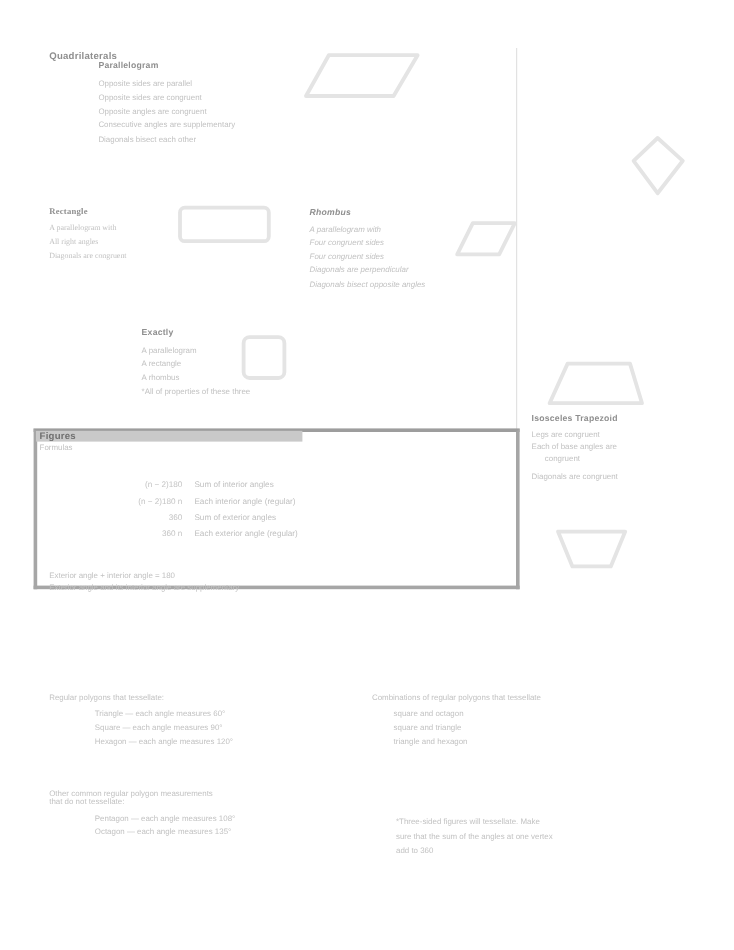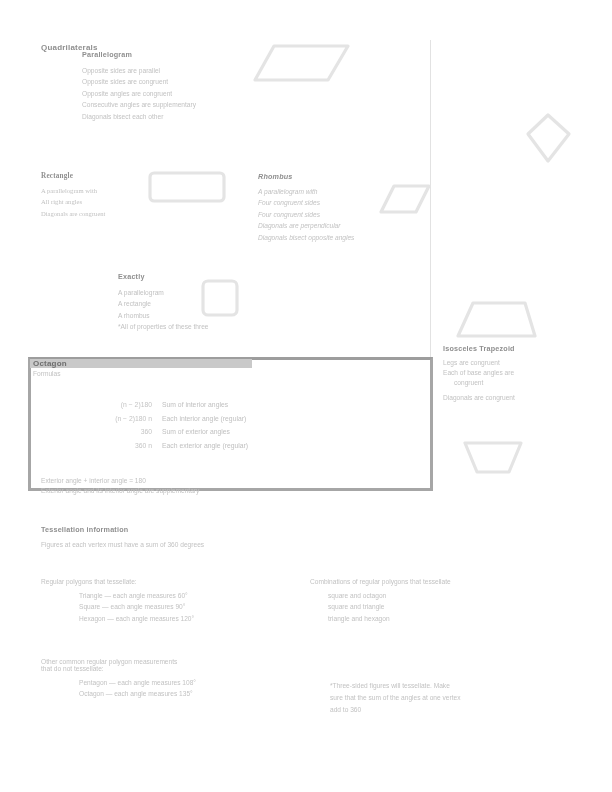--- a/index.html
+++ b/index.html
@@ -183,21 +183,21 @@
     </div>
   </div>
 
   <div class="shape block" style="left:462px; top:440px;">
     <svg width="62" height="36" viewBox="0 0 62 36">
       <polygon points="3,3 59,3 47,32 15,32"></polygon>
     </svg>
   </div>
 
   <div class="block" style="left:33px; top:359px;">
-    <div class="hd lg line" style="color:#6f6f6f;">Octagon</div>
+    <div class="hd lg line" style="color:#6f6f6f;">Figures</div>
     <div class="txt sm line" style="margin-top:2px;">Formulas</div>
   </div>
 
   <div class="ftable" style="left:78px; top:398px;">
     <div class="fr">
       <div class="fx">(n − 2)180</div>
       <div class="fd">Sum of interior angles</div>
     </div>
     <div class="fr">
       <div class="fx">(n − 2)180
@@ -213,24 +213,20 @@
   n</div>
       <div class="fd">Each exterior angle (regular)</div>
     </div>
   </div>
 
   <div class="block" style="left:41px; top:476px;">
     <div class="txt sm line" style="line-height:10.4px;">Exterior angle + interior angle = 180</div>
     <div class="txt sm line" style="line-height:10.4px;">Exterior angle and its interior angle are supplementary</div>
   </div>
 
-  <div class="block" style="left:41px; top:525px;">
-    <div class="hd md line">Tessellation information</div>
-    <div class="txt sm line" style="margin-top:7px;">Figures at each vertex must have a sum of 360 degrees</div>
-  </div>
 
   <div class="block" style="left:41px; top:578px;">
     <div class="txt sm line">Regular polygons that tessellate:</div>
     <div class="row" style="margin-top:5px; padding-left:38px;">
       <div class="txt sm line">Triangle — each angle measures 60°</div>
       <div class="txt sm line">Square — each angle measures 90°</div>
       <div class="txt sm line">Hexagon — each angle measures 120°</div>
     </div>
   </div>
 

